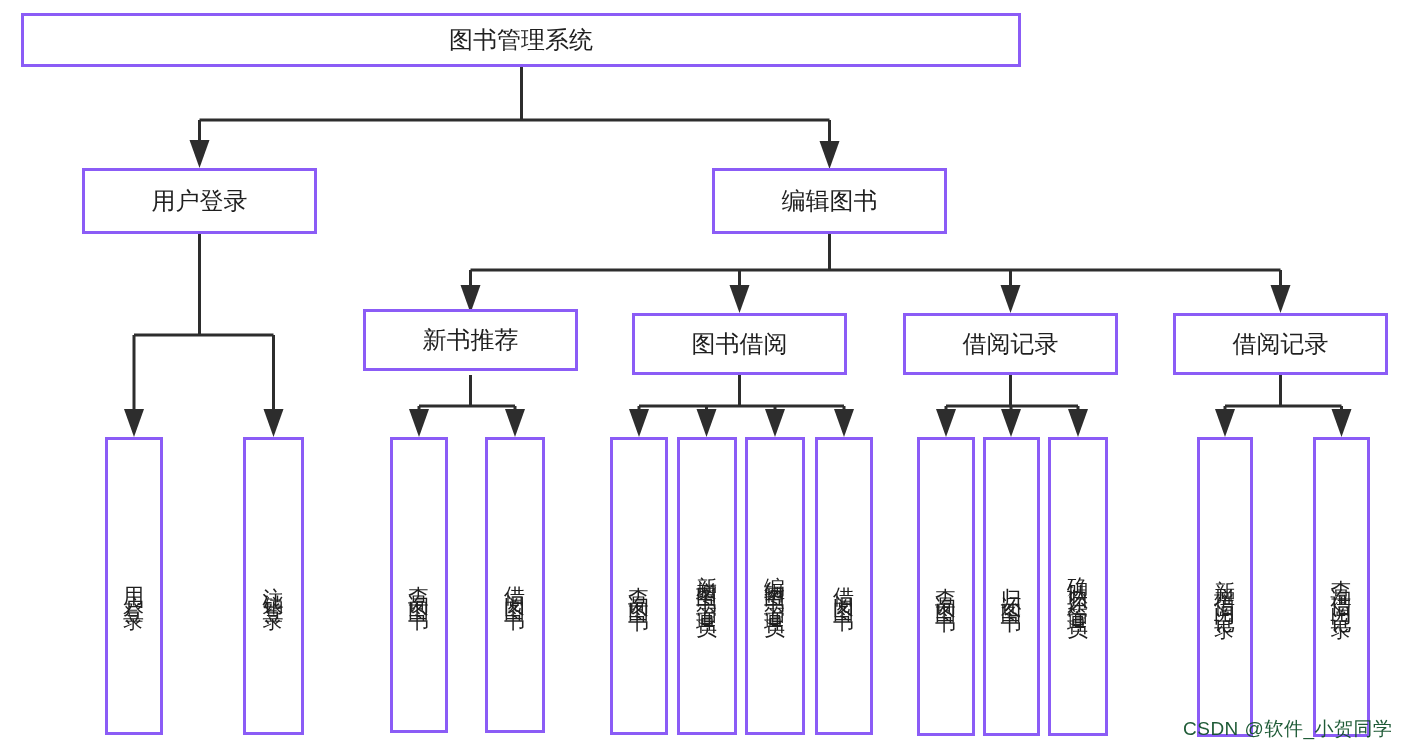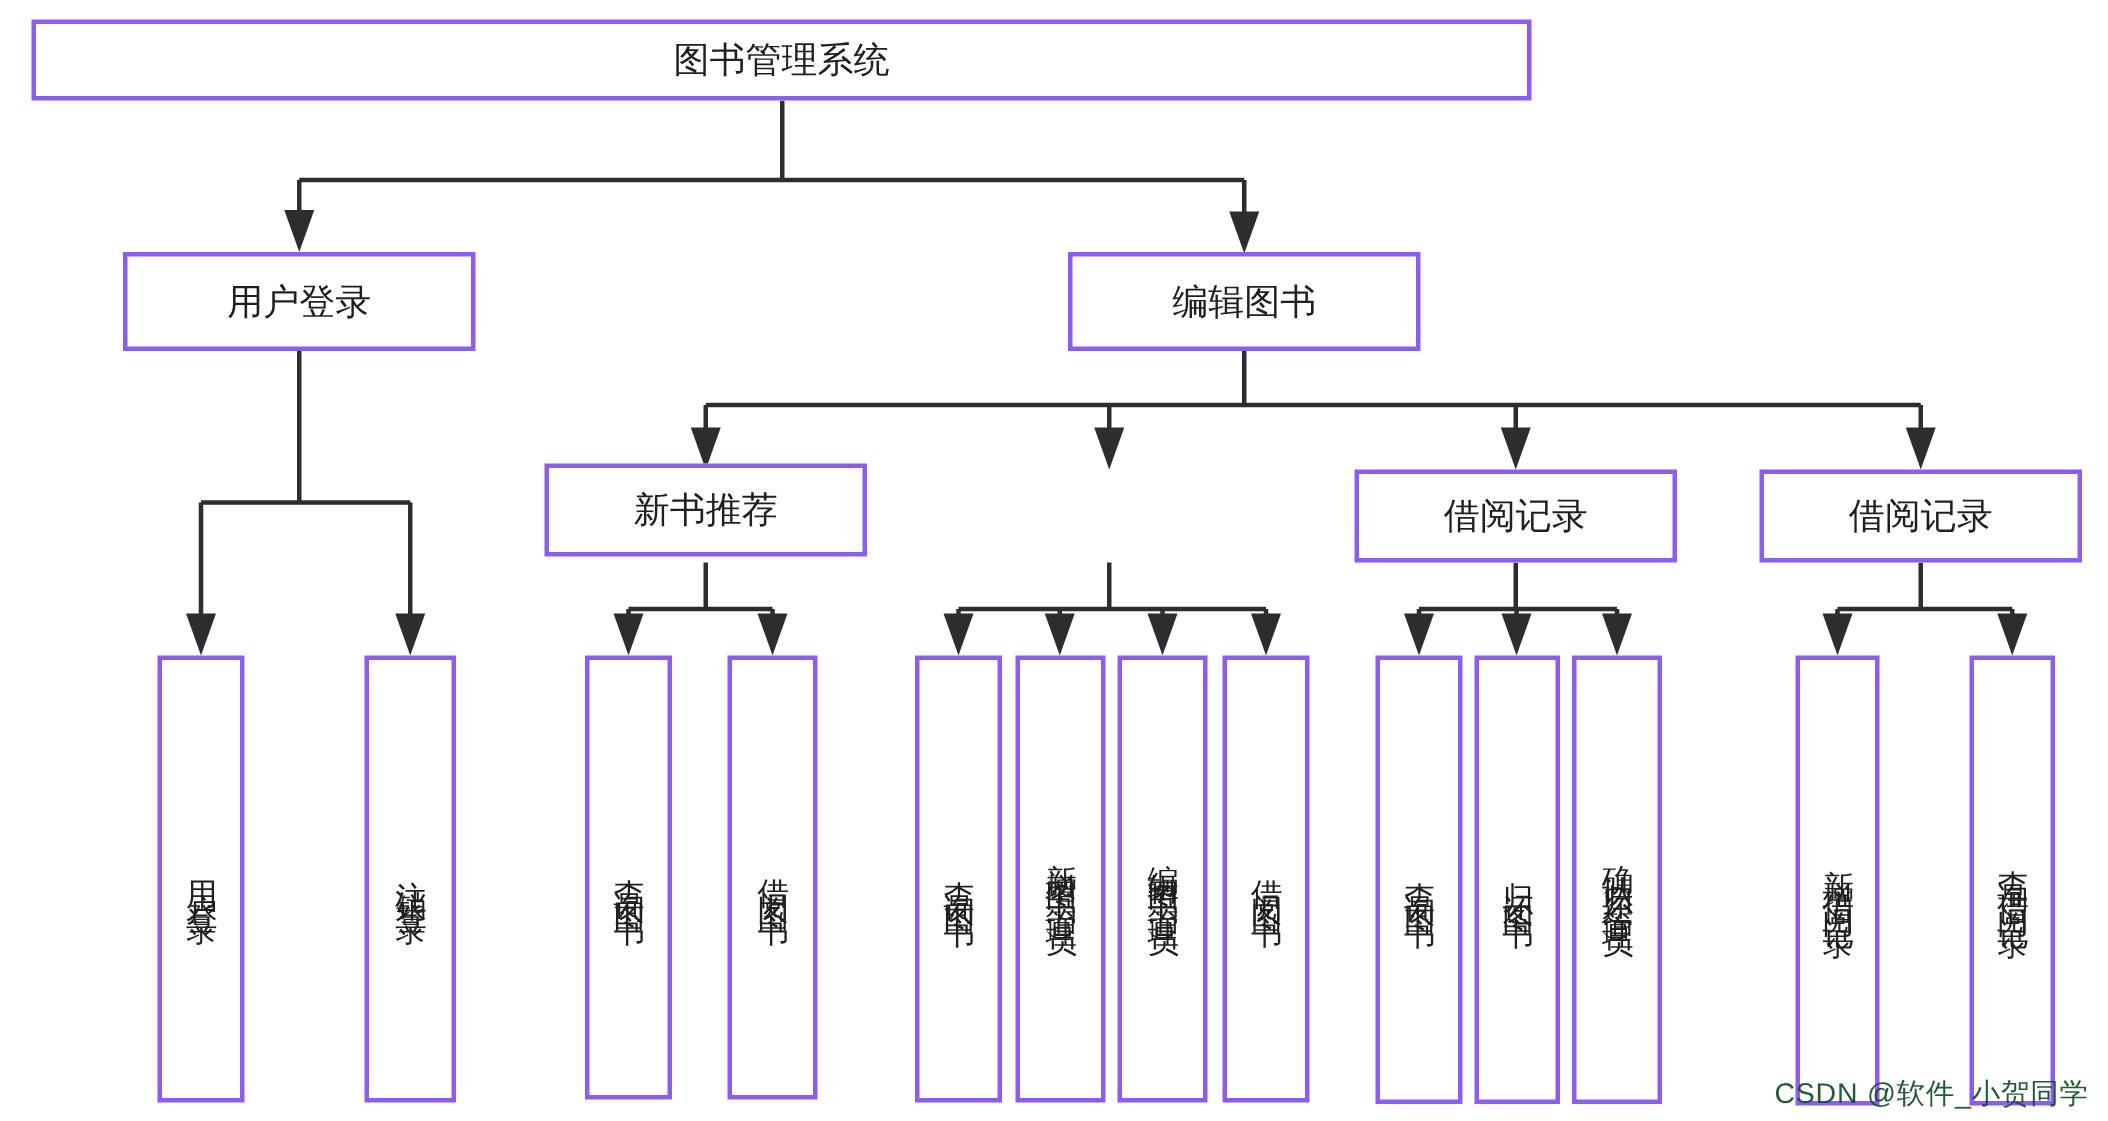--- a/index.html
+++ b/index.html
@@ -94,20 +94,21 @@
       <path d="M1331.5 409h20L1341.5 437z"></path>
     </g>
   </svg>
 
   <div class="box h" style="left:21px;top:13px;width:1000px;height:54px;">图书管理系统</div>
 
   <div class="box h" style="left:82px;top:168px;width:235px;height:66px;">用户登录</div>
   <div class="box h" style="left:712px;top:168px;width:235px;height:66px;">编辑图书</div>
 
   <div class="box h" style="left:363px;top:309px;width:215px;height:62px;">新书推荐</div>
+  <div class="box h" style="left:632px;top:313px;width:215px;height:62px;">图书借阅</div>
   <div class="box h" style="left:903px;top:313px;width:215px;height:62px;">借阅记录</div>
   <div class="box h" style="left:1173px;top:313px;width:215px;height:62px;">借阅记录</div>
 
   <div class="box v" style="left:105px;top:437px;width:58px;height:298px;">用户登录</div>
   <div class="box v" style="left:243px;top:437px;width:61px;height:298px;">注销登录</div>
 
   <div class="box v" style="left:390px;top:437px;width:58px;height:296px;">查询图书</div>
   <div class="box v" style="left:485px;top:437px;width:60px;height:296px;">借阅图书</div>
 
   <div class="box v" style="left:610px;top:437px;width:58px;height:298px;">查询图书</div>

